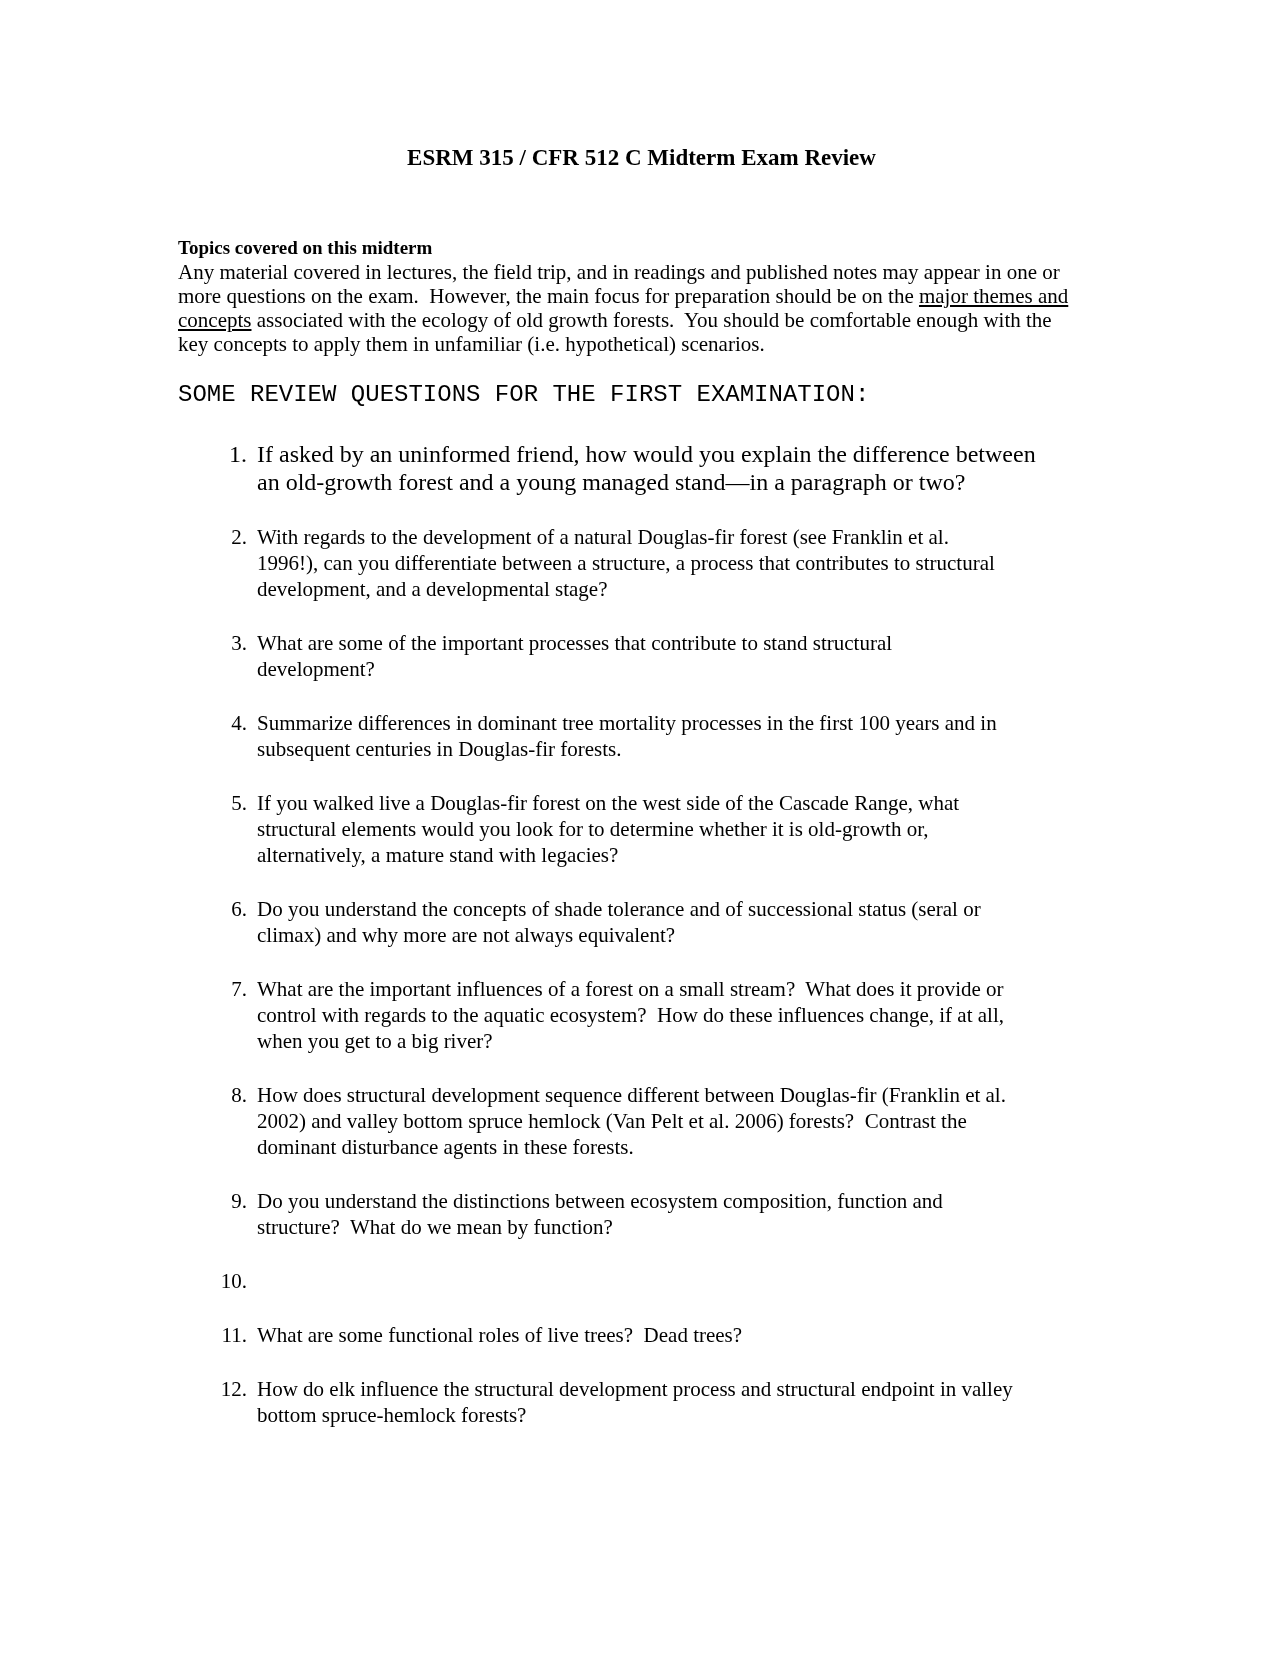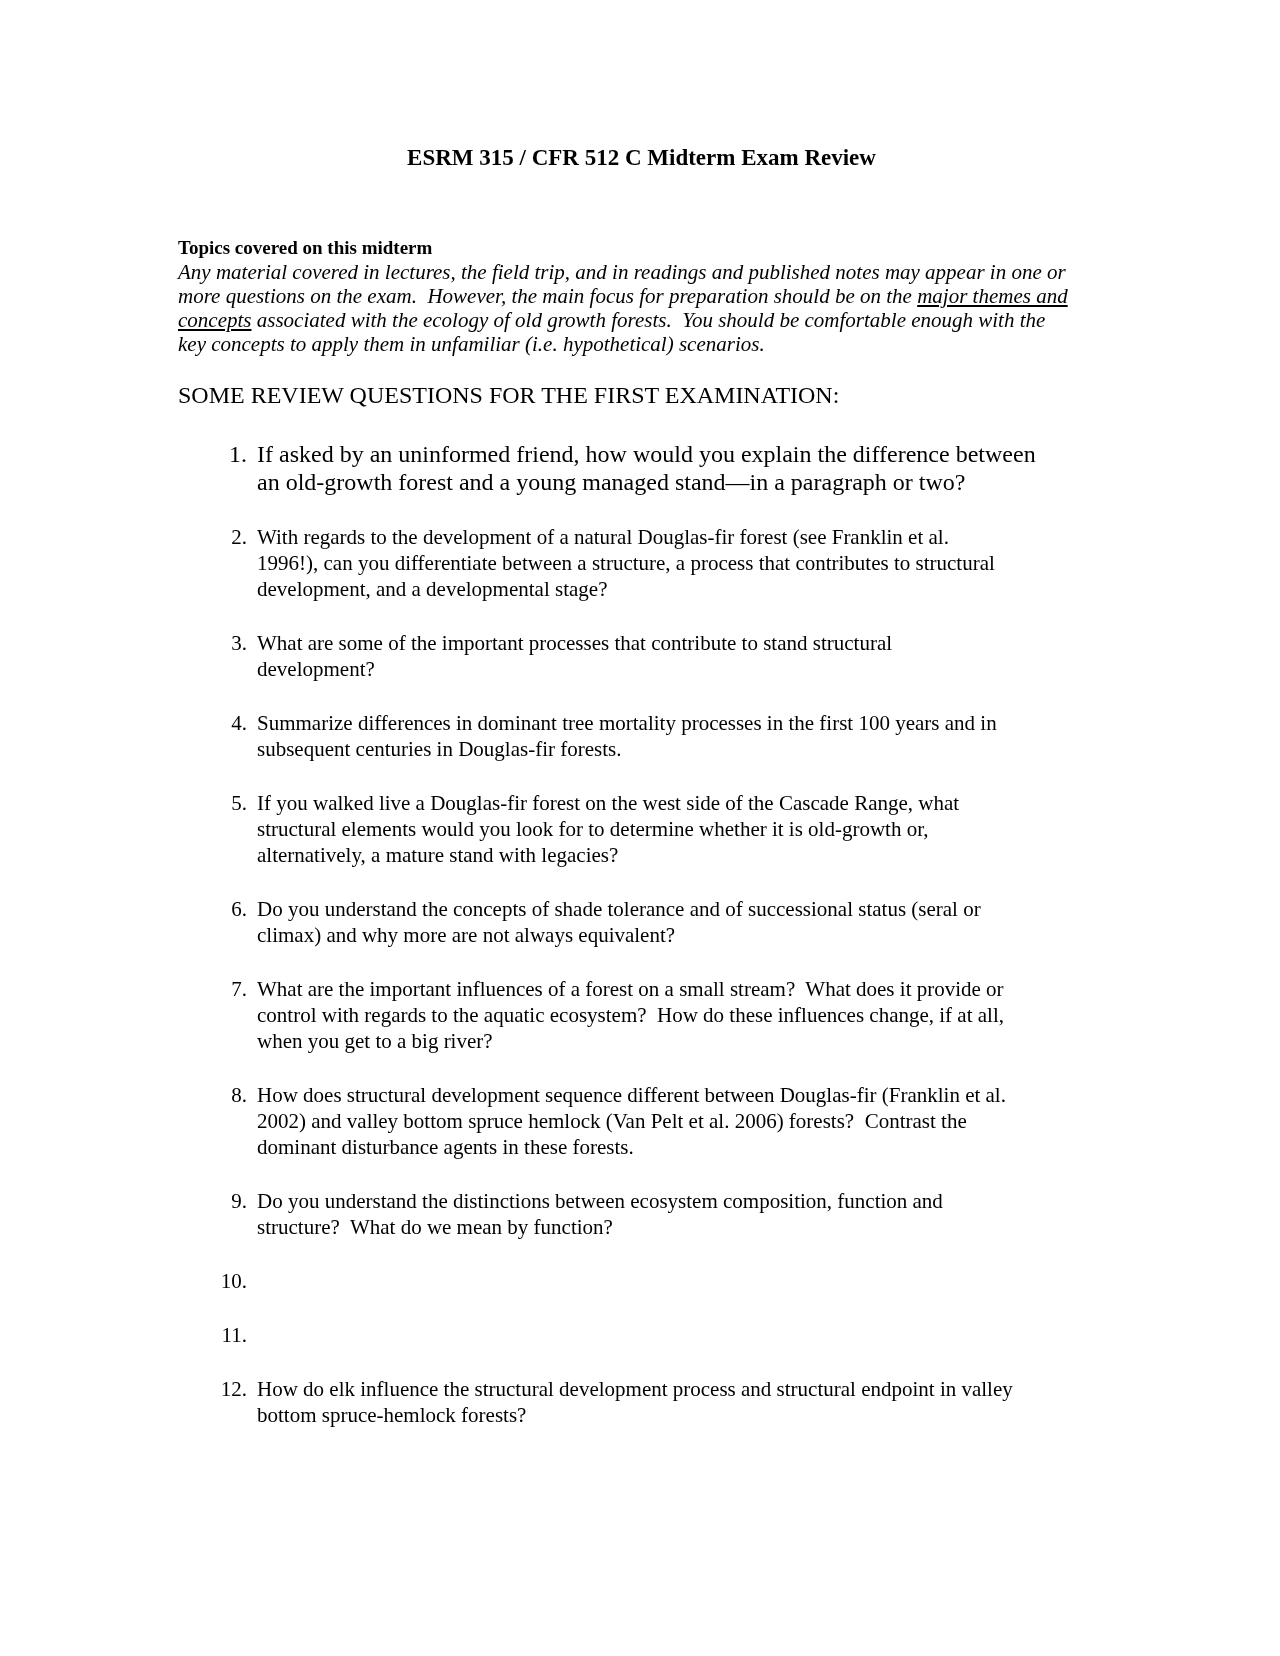--- a/index.html
+++ b/index.html
@@ -29,31 +29,31 @@
   .topics-heading {
     margin-top: 66px;
     font-size: 19px;
     line-height: 24px;
     font-weight: bold;
   }
   .topics-paragraph {
     font-size: 21px;
     line-height: 24px;
     white-space: pre-wrap;
-    font-style: italic;
   }
   .topics-paragraph .u {
     text-decoration: underline;
     text-align: right;
   }
   .review-heading {
     margin-top: 24px;
     font-size: 24px;
     line-height: 30px;
     white-space: pre-wrap;
+    font-family: Liberation Mono, monospace;
   }
   .question-list {
     margin-top: 30px;
   }
   .q-item {
     display: flex;
     align-items: flex-start;
     font-size: 21px;
     line-height: 26px;
     margin-bottom: 28px;
@@ -147,20 +147,21 @@
       <div class="q-text">Do you understand the distinctions between ecosystem composition, function and
 structure?  What do we mean by function?</div>
     </div>
 
     <div class="q-item">
       <div class="q-num">10.</div>
     </div>
 
     <div class="q-item">
       <div class="q-num">11.</div>
+      <div class="q-text">What are some functional roles of live trees?  Dead trees?</div>
     </div>
 
     <div class="q-item">
       <div class="q-num">12.</div>
       <div class="q-text">How do elk influence the structural development process and structural endpoint in valley
 bottom spruce-hemlock forests?</div>
     </div>
 
   </div>
 </div>

